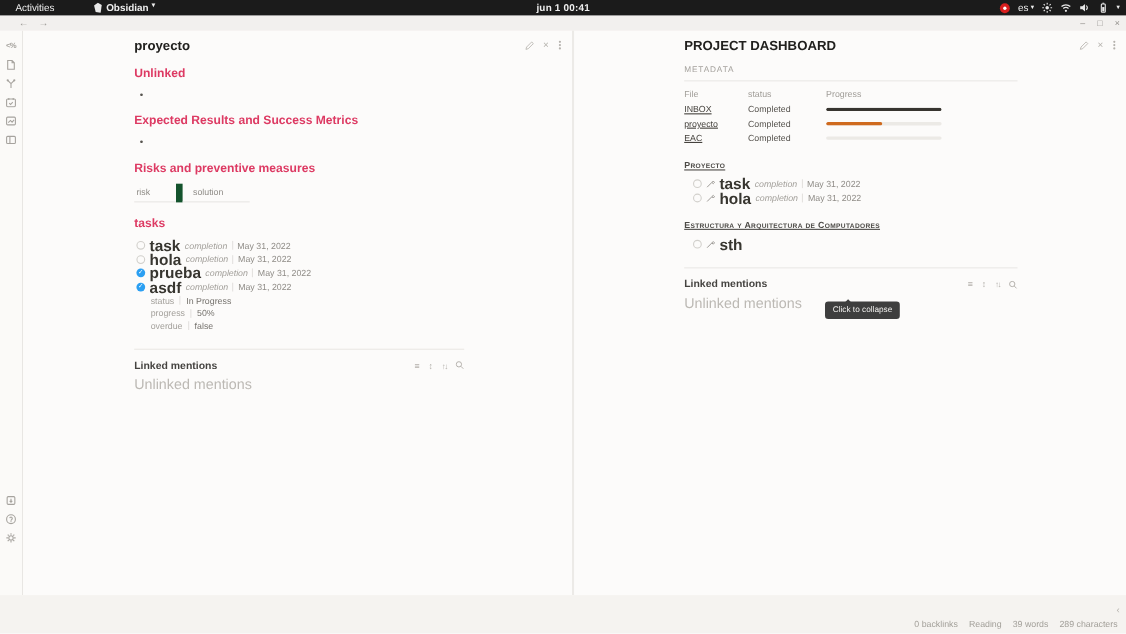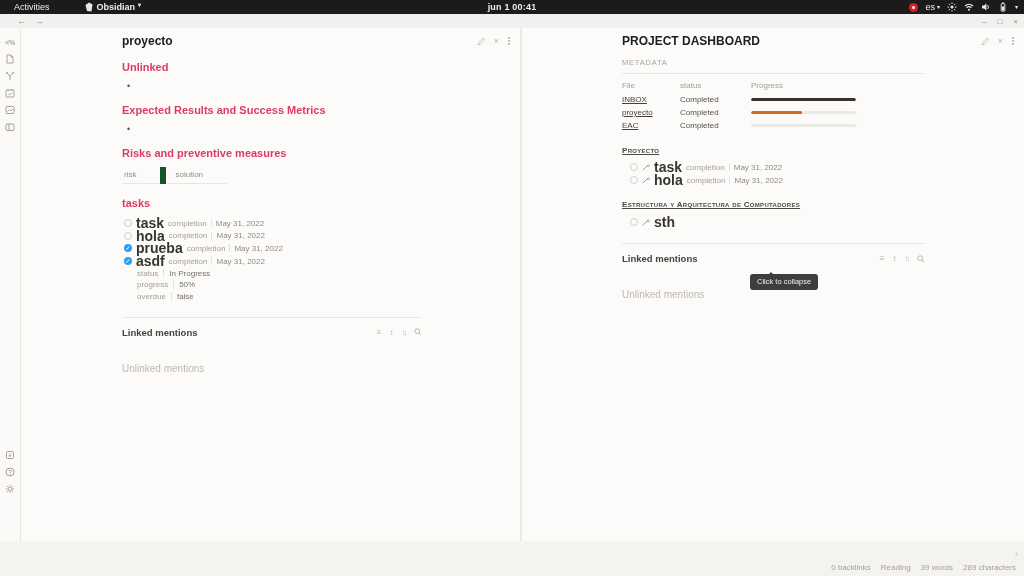--- a/index.html
+++ b/index.html
@@ -49,33 +49,33 @@
   
   .mini-table{margin-top:8px;border-collapse:collapse;}
   .mini-table td{font-size:8px;color:#8f8c87;padding:3px 24px 4px 2px;border-bottom:1px solid #e9e7e4;}
   .mini-table td + td{border-left:6px solid #14532d;padding-left:9px;}
   
   .task-list{margin:8px 0 0 2px;}
   .trow{display:flex;align-items:center;gap:4px;height:12.6px;}
   .cb{width:8px;height:8px;border-radius:50%;border:1px solid #d2d0cc;flex:0 0 auto;display:flex;align-items:center;justify-content:center;}
   .cb.checked{border:none;background:#2b9ff2;color:#fff;font-size:6px;line-height:1;}
   .tname{font-size:14px;font-weight:700;color:#37352f;}
-  .tfield{font-size:8px;color:#a3a09b;}
+  .tfield{font-size:8px;color:#a3a09b;font-style:italic;}
   .vdiv{width:1px;height:8px;background:#e4e2df;flex:0 0 auto;}
   .tdate{font-size:8px;color:#8f8c87;}
   .drow{display:flex;align-items:center;gap:5px;height:11.5px;margin-left:13px;}
   .dkey{font-size:8px;color:#a3a09b;}
   .dval{font-size:8px;color:#75726d;}
   hr.sep{border:0;border-top:1px solid #eae8e5;margin-top:15px;}
   .mentions-row{display:flex;align-items:center;margin-top:9px;}
   .mentions-title{font-size:9.5px;font-weight:700;color:#454340;}
   .mention-icons{margin-left:auto;display:flex;gap:8px;align-items:center;color:#b3b0ab;font-size:8px;}
   .mention-icons .srt{letter-spacing:-1.5px;font-size:7.5px;}
   .mention-icons svg{width:8px;height:8px;display:block;}
-  .unlinked{margin-top:25px;font-size:10px;color:#bcb9b4;}
+  .unlinked{margin-top:4px;font-size:13px;color:#bcb9b4;}
   
   .sec-label{margin-top:10px;font-size:7.5px;letter-spacing:.8px;color:#a5a29d;}
   hr.sep2{border:0;border-top:1px solid #eae8e5;margin-top:6px;}
   .meta-table{margin-top:5px;}
   .mrow{display:grid;grid-template-columns:58px 71px 1fr;align-items:center;height:13.4px;}
   .mhead span{font-size:8px;color:#a09d98;}
   .flink{font-size:8px;color:#45423d;text-decoration:underline;cursor:pointer;}
   .mstatus{font-size:8px;color:#55524d;}
   .bar{width:105px;height:3px;border-radius:2px;background:#eceae6;overflow:hidden;}
   .bar-fill{display:block;height:100%;border-radius:2px;width:0;}

